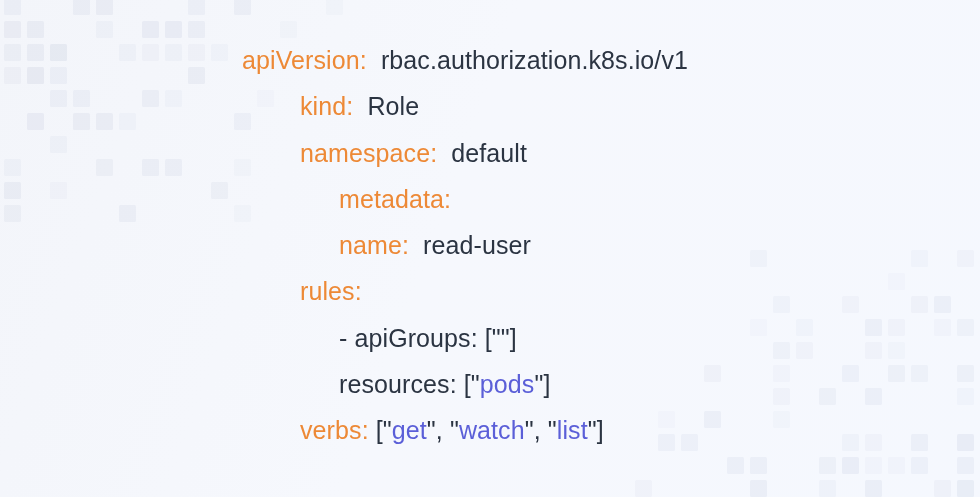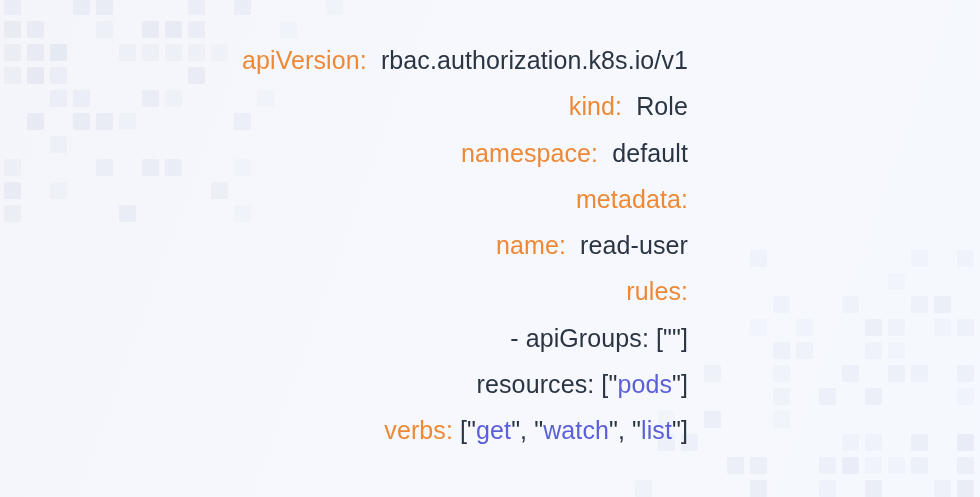--- a/index.html
+++ b/index.html
@@ -34,21 +34,20 @@
     left: 242px;
     top: 37px;
     font-size: 25px;
     font-weight: 400;
     letter-spacing: 0.1px;
     white-space: pre;
   }
   .code-line {
     height: 46.3px;
     line-height: 46.3px;
-    text-align: right;
   }
   .seg-key    { color: var(--key-color, #ED8936); }
   .seg-plain  { color: var(--plain-color, #2B3442); }
   .seg-string { color: var(--string-color, #5B5FD8); }
 </style>
 </head>
 <body>
 
 <div class="canvas">
   <div class="mosaic" id="mosaic-top-left">

